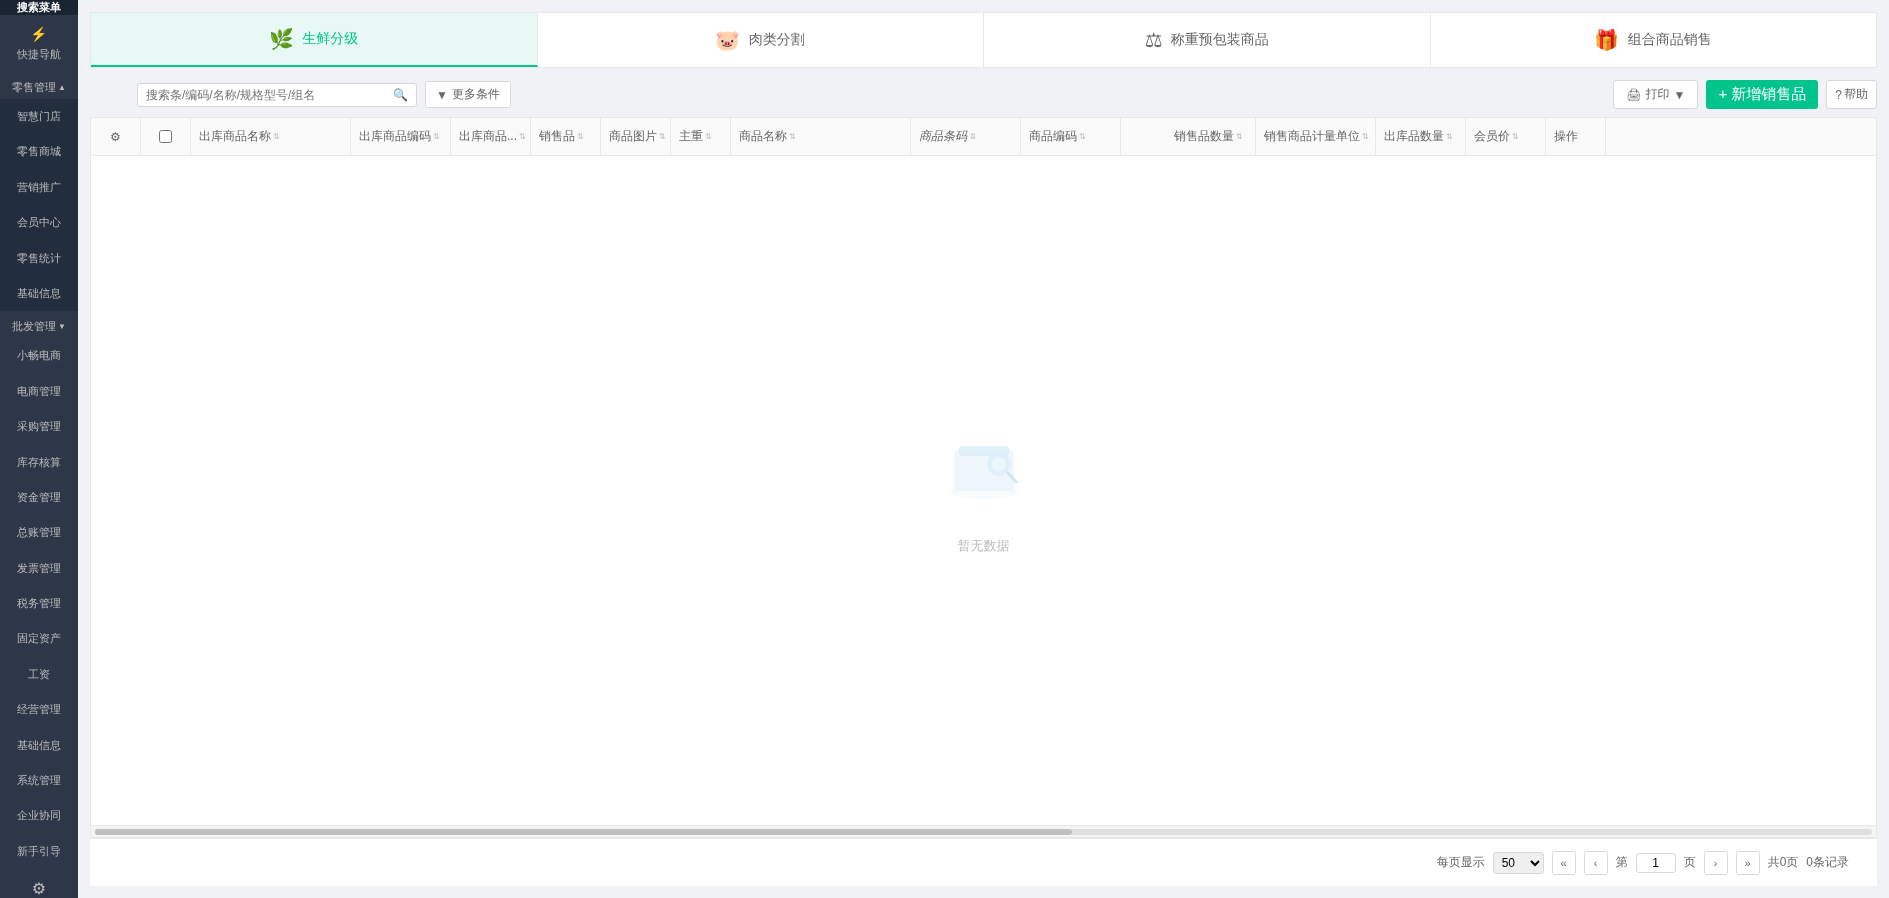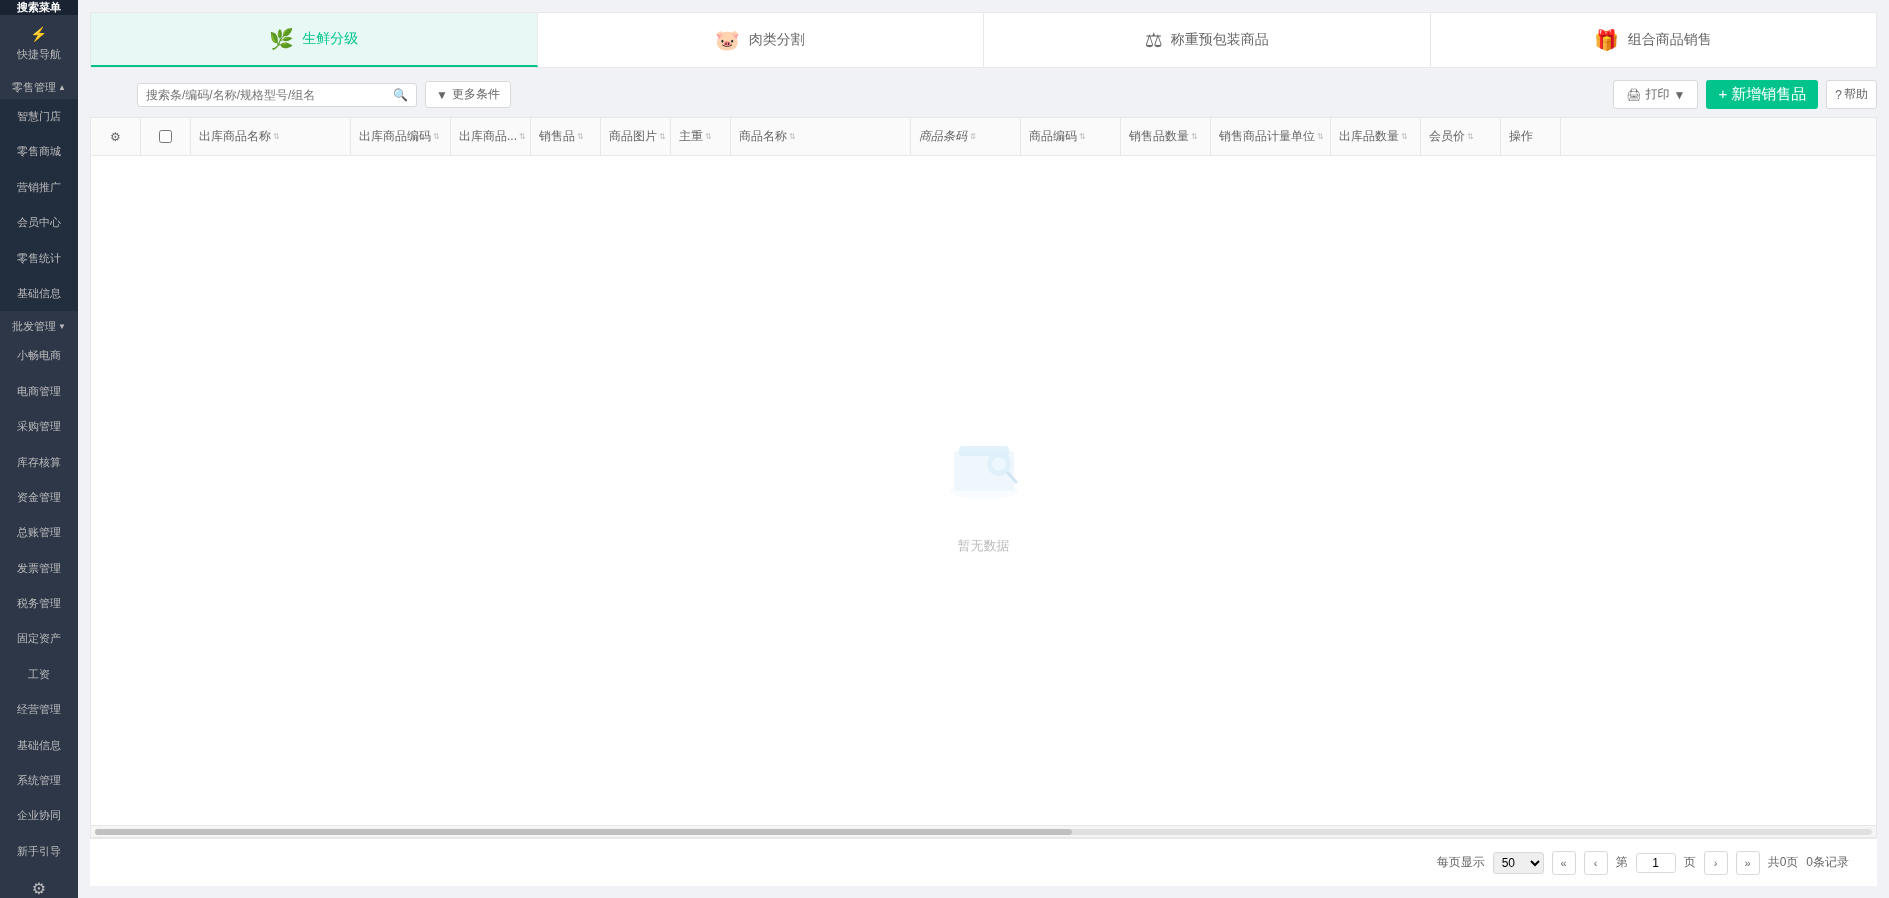--- a/index.html
+++ b/index.html
@@ -250,21 +250,21 @@
     .th-check { width: 50px; justify-content: center; }
     .th-name { width: 160px; }
     .th-code { width: 100px; }
     .th-sku { width: 80px; }
     .th-sale { width: 70px; }
     .th-img { width: 70px; }
     .th-weight { width: 60px; }
     .th-pname { width: 180px; }
     .th-barcode { width: 110px; font-style: italic; }
     .th-pcode { width: 100px; }
-    .th-qty { width: 90px; }
+    .th-qty { width: 90px; margin-left: 45px; }
     .th-unit { width: 120px; }
     .th-outqty { width: 90px; }
     .th-price { width: 80px; text-align: center; }
     .th-ops { width: 60px; }
 
     
     .empty-state {
       flex: 1;
       display: flex;
       flex-direction: column;

